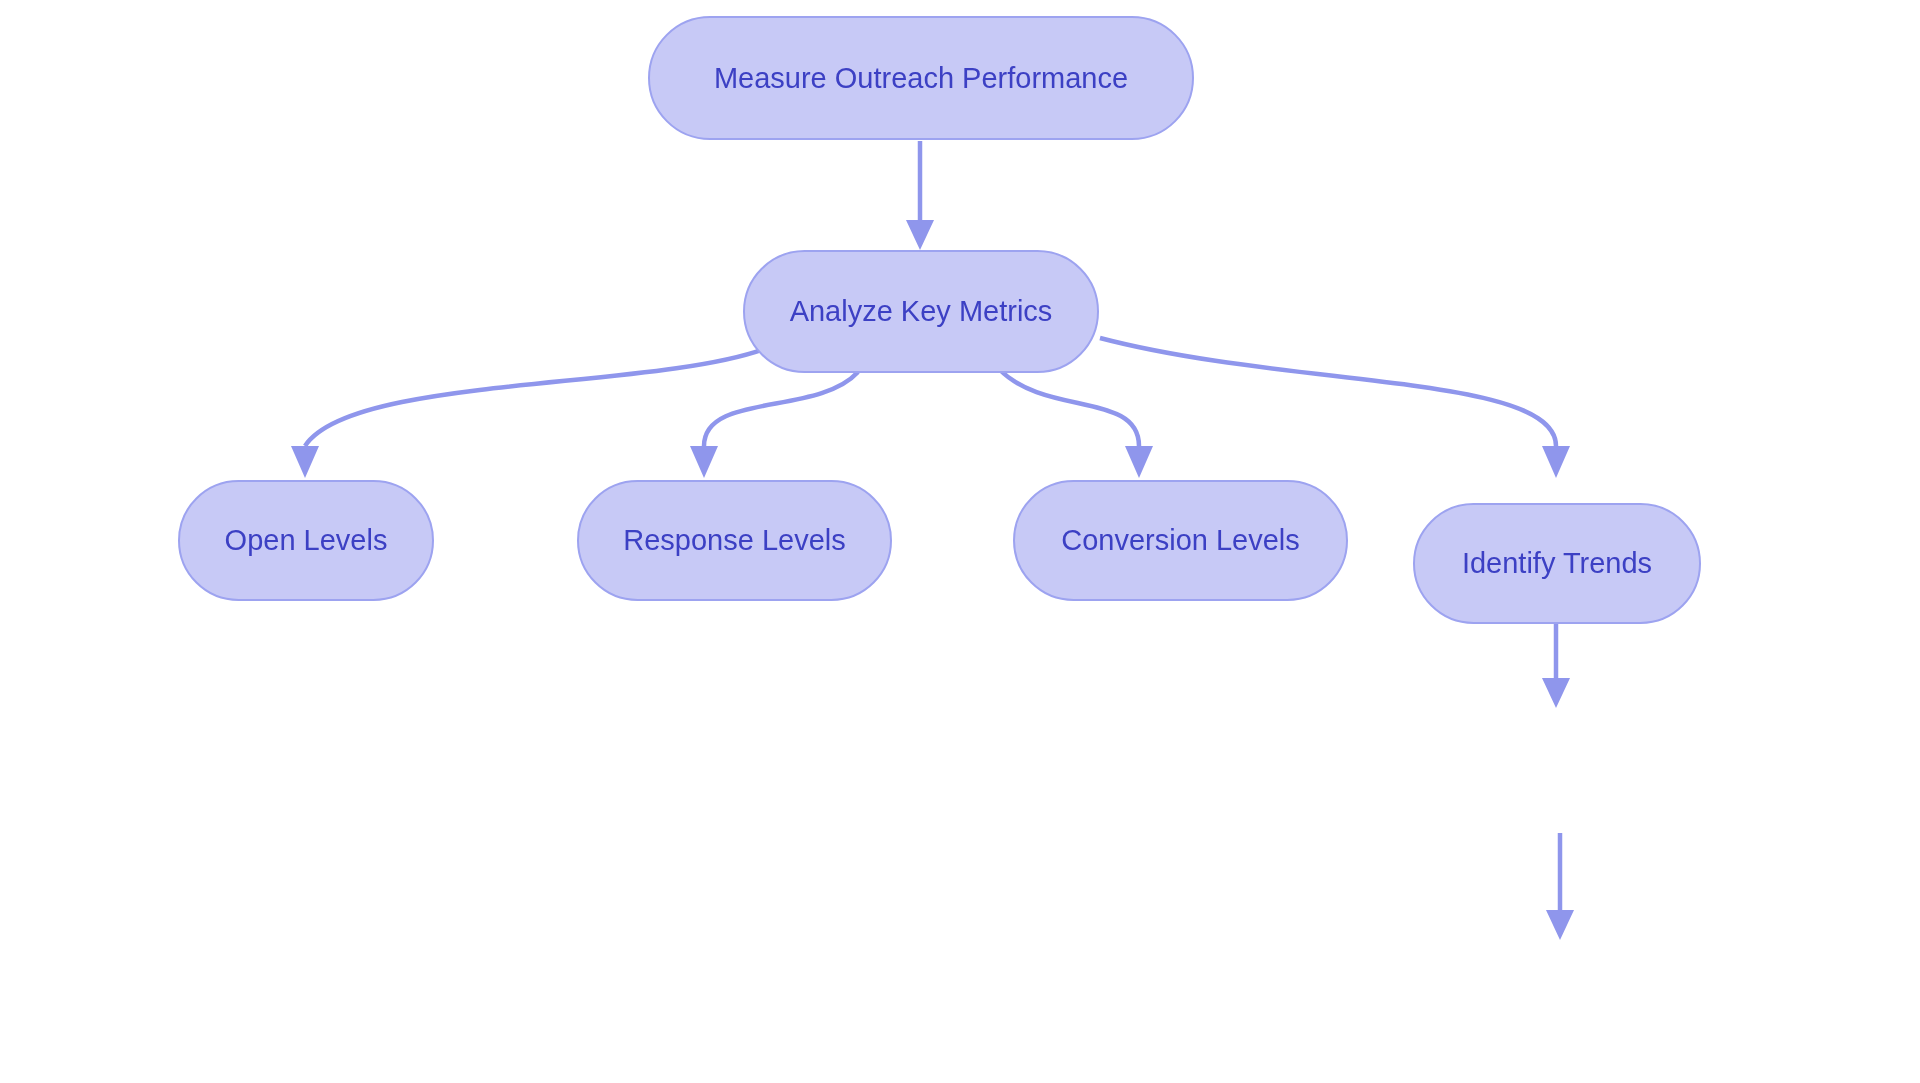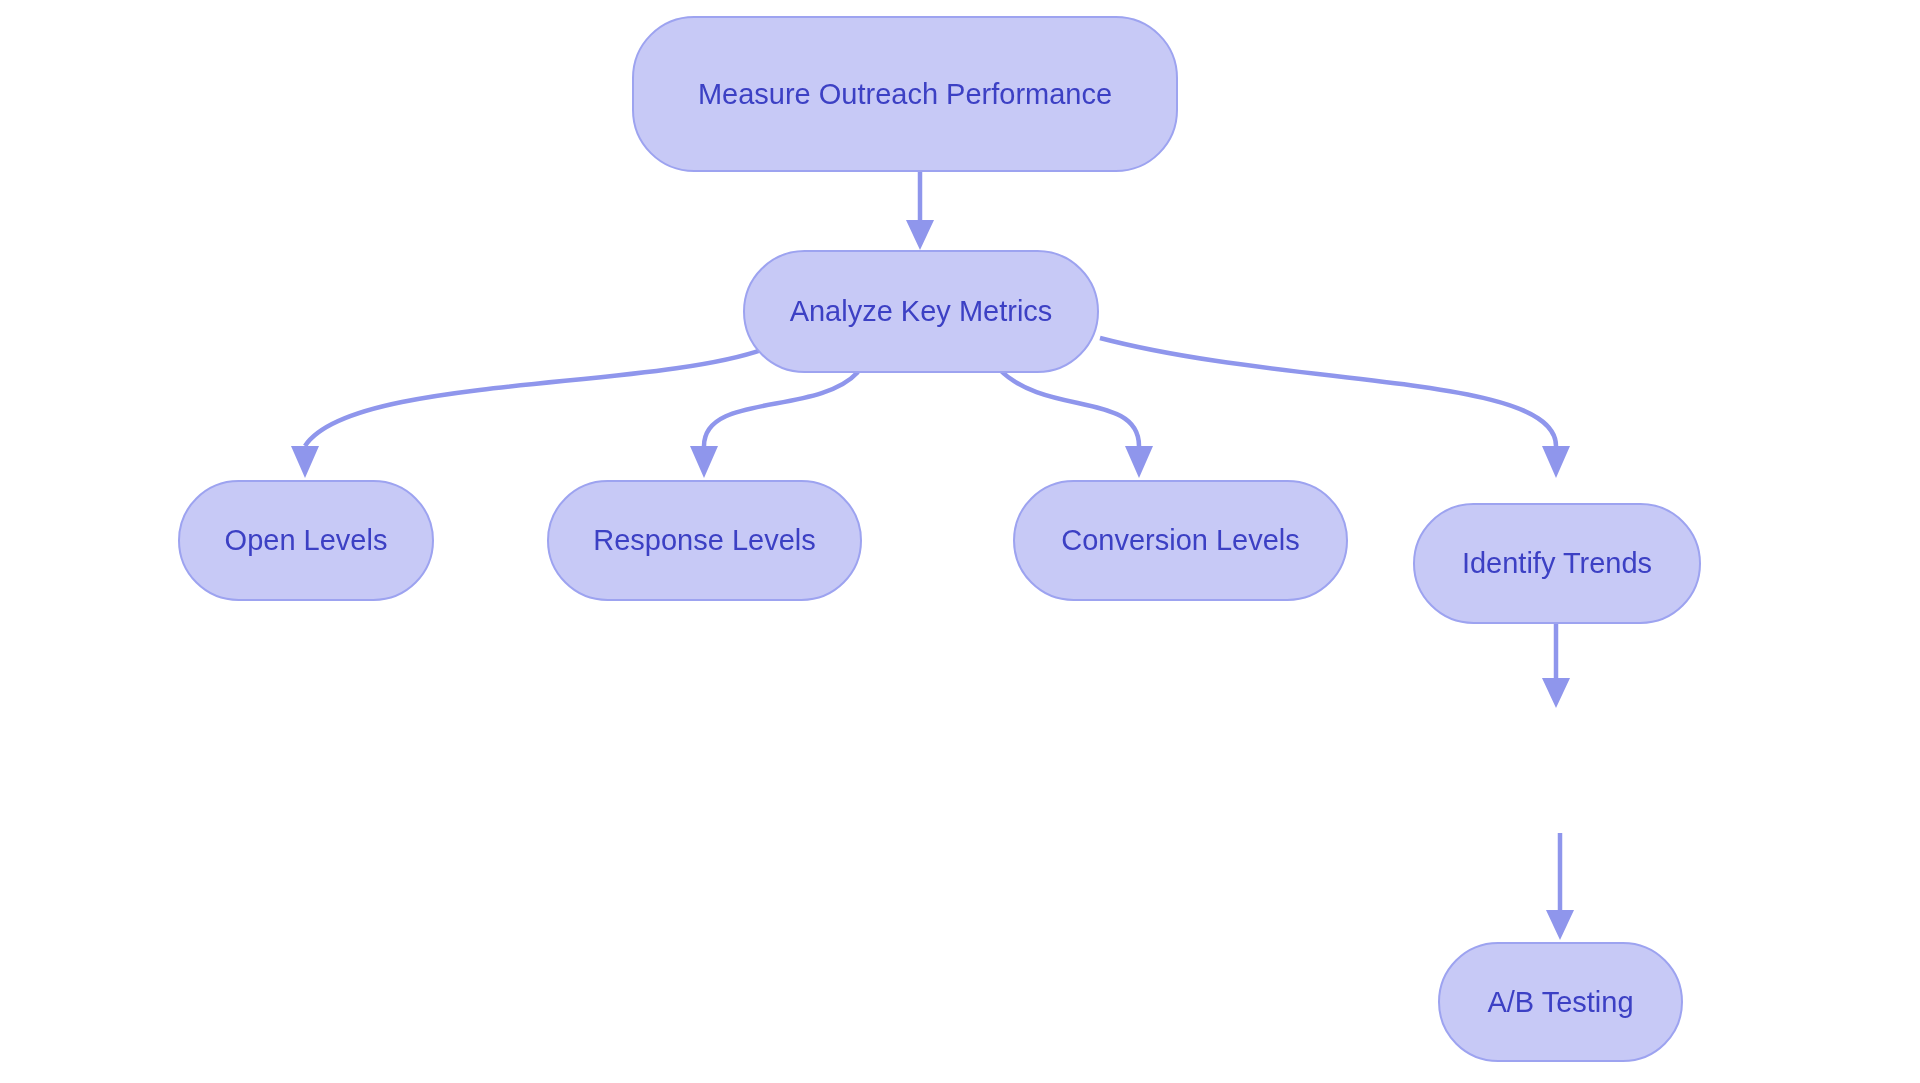--- a/index.html
+++ b/index.html
@@ -91,42 +91,39 @@
       <path class="edge-line" d="M 1556 602 L 1556 679"></path>
       <polygon class="edge-arrow" points="1542,678 1570,678 1556,708"></polygon>
     </g>
 
     <g>
       <path class="edge-line" d="M 1560 833 L 1560 911"></path>
       <polygon class="edge-arrow" points="1546,910 1574,910 1560,940"></polygon>
     </g>
   </svg>
 
-  <div class="node" style="left:632px; top:16px; width:546px; height:156px;">
+  <div class="node" style="left:648px; top:16px; width:546px; height:124px;">
     <span>Measure Outreach Performance</span>
   </div>
 
   <div class="node" style="left:178px; top:480px; width:256px; height:121px;">
     <span>Open Levels</span>
   </div>
 
   <div class="node" style="left:743px; top:250px; width:356px; height:123px;">
     <span>Analyze Key Metrics</span>
   </div>
 
-  <div class="node" style="left:547px; top:480px; width:315px; height:121px;">
+  <div class="node" style="left:577px; top:480px; width:315px; height:121px;">
     <span>Response Levels</span>
   </div>
 
   <div class="node" style="left:1013px; top:480px; width:335px; height:121px;">
     <span>Conversion Levels</span>
   </div>
 
   <div class="node" style="left:1413px; top:479px; width:288px; height:121px;margin-top:24px;">
     <span>Identify Trends</span>
   </div>
 
 
-  <div class="node" style="left:1438px; top:942px; width:245px; height:120px;">
-    <span>A/B Testing</span>
-  </div>
 
 </div>
 
 </body></html>

